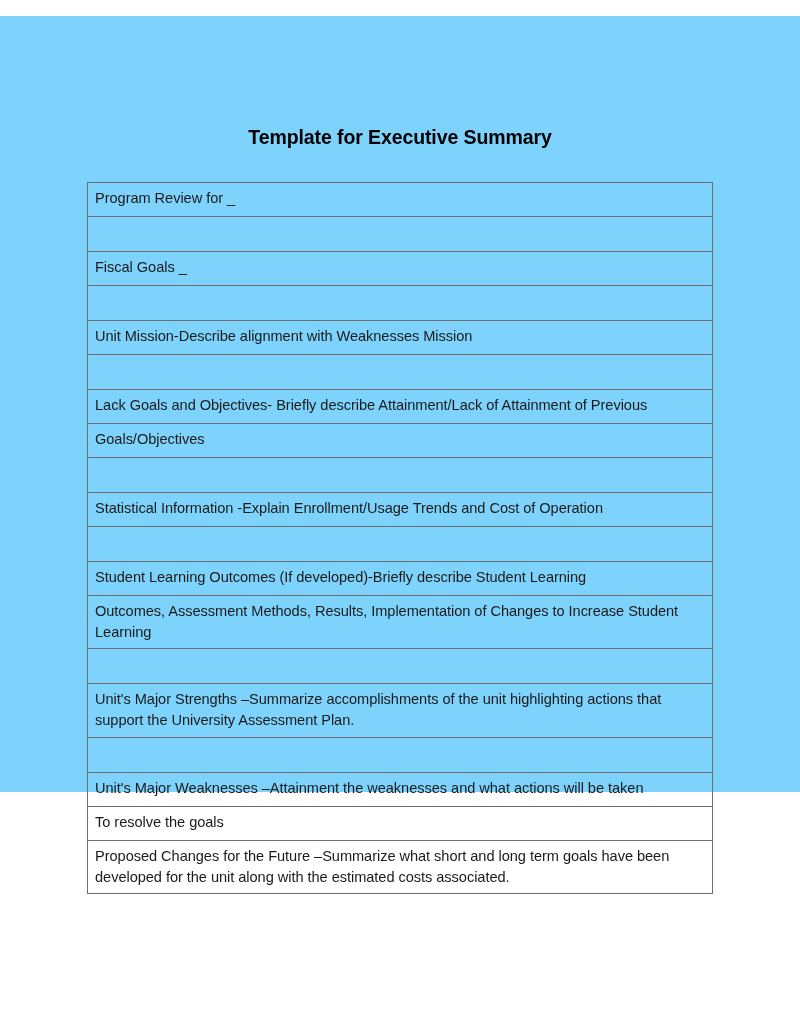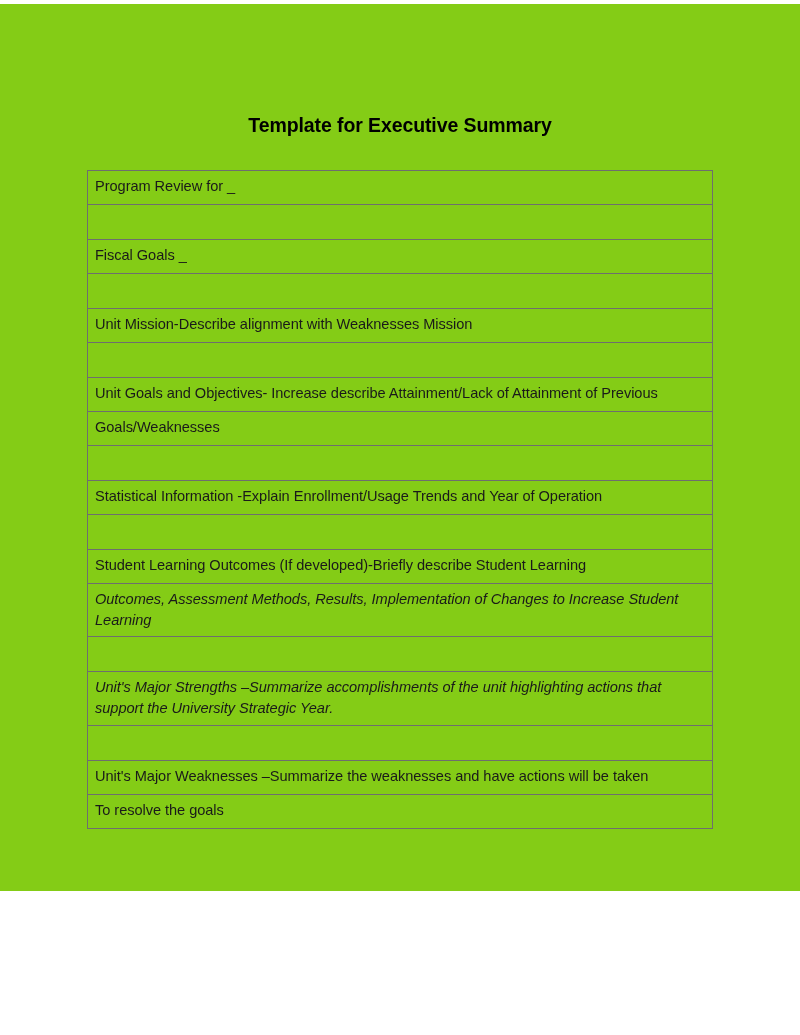--- a/index.html
+++ b/index.html
@@ -12,24 +12,24 @@
     height: 1035px;
     font-family: "Liberation Sans", sans-serif;
     color: #1a1a1a;
     -webkit-font-smoothing: antialiased;
     position: relative;
     overflow: hidden;
   }
   .page {
     position: absolute;
     left: 0;
-    top: 4px;
+    top: 16px;
     width: 800px;
-    height: 887px;
-    background: #84cc16;
+    height: 776px;
+    background: #7dd3fc;
   }
   .doc-title {
     position: absolute;
     left: 0;
     top: 110px;
     width: 800px;
     text-align: center;
     font-size: 19.5px;
     font-weight: bold;
     letter-spacing: -0.1px;
@@ -51,21 +51,21 @@
     padding: 5px 7px 6px 7px;
     font-size: 14.6px;
     line-height: 1.42;
     vertical-align: top;
     color: #1a1a1a;
     letter-spacing: -0.05px;
     margin-top: 46px;
   }
   td.r-text { height: 22px; }
   td.r-blank { height: 23px; }
-  td.r-two { height: 40px; font-style: italic; }
+  td.r-two { height: 40px; }
   .cell-line { display: block; white-space: pre-wrap; }
 </style>
 </head>
 <body>
 
 <div class="page">
 
   <div class="doc-title">Template for Executive Summary</div>
 
   <div class="table-wrap">
@@ -103,39 +103,39 @@
         </tr>
 
         <tr>
           <td class="r-blank">
             <span class="cell-line"></span>
           </td>
         </tr>
 
         <tr>
           <td class="r-text">
-            <span class="cell-line">Unit Goals and Objectives- Increase describe Attainment/Lack of Attainment of Previous</span>
+            <span class="cell-line">Lack Goals and Objectives- Briefly describe Attainment/Lack of Attainment of Previous</span>
           </td>
         </tr>
 
         <tr>
           <td class="r-text">
-            <span class="cell-line">Goals/Weaknesses</span>
+            <span class="cell-line">Goals/Objectives</span>
           </td>
         </tr>
 
         <tr>
           <td class="r-blank">
             <span class="cell-line"></span>
           </td>
         </tr>
 
         <tr>
           <td class="r-text">
-            <span class="cell-line">Statistical Information -Explain Enrollment/Usage Trends and Year of Operation</span>
+            <span class="cell-line">Statistical Information -Explain Enrollment/Usage Trends and Cost of Operation</span>
           </td>
         </tr>
 
         <tr>
           <td class="r-blank">
             <span class="cell-line"></span>
           </td>
         </tr>
 
         <tr>
@@ -151,40 +151,45 @@
         </tr>
 
         <tr>
           <td class="r-blank">
             <span class="cell-line"></span>
           </td>
         </tr>
 
         <tr>
           <td class="r-two">
-            <span class="cell-line">Unit's Major Strengths –Summarize accomplishments of the unit highlighting actions that support the University Strategic Year.</span>
+            <span class="cell-line">Unit's Major Strengths –Summarize accomplishments of the unit highlighting actions that support the University Assessment Plan.</span>
           </td>
         </tr>
 
         <tr>
           <td class="r-blank">
             <span class="cell-line"></span>
           </td>
         </tr>
 
         <tr>
           <td class="r-text">
-            <span class="cell-line">Unit's Major Weaknesses –Summarize the weaknesses and have actions will be taken</span>
+            <span class="cell-line">Unit's Major Weaknesses –Attainment the weaknesses and what actions will be taken</span>
           </td>
         </tr>
 
         <tr>
           <td class="r-text">
             <span class="cell-line">To resolve the goals</span>
           </td>
         </tr>
 
+        <tr>
+          <td class="r-two">
+            <span class="cell-line">Proposed Changes for the Future –Summarize what short and long term goals have been developed for the unit along with the estimated costs associated.</span>
+          </td>
+        </tr>
 
       </tbody>
     </table>
   </div>
 
 </div>
 
 </body></html>

